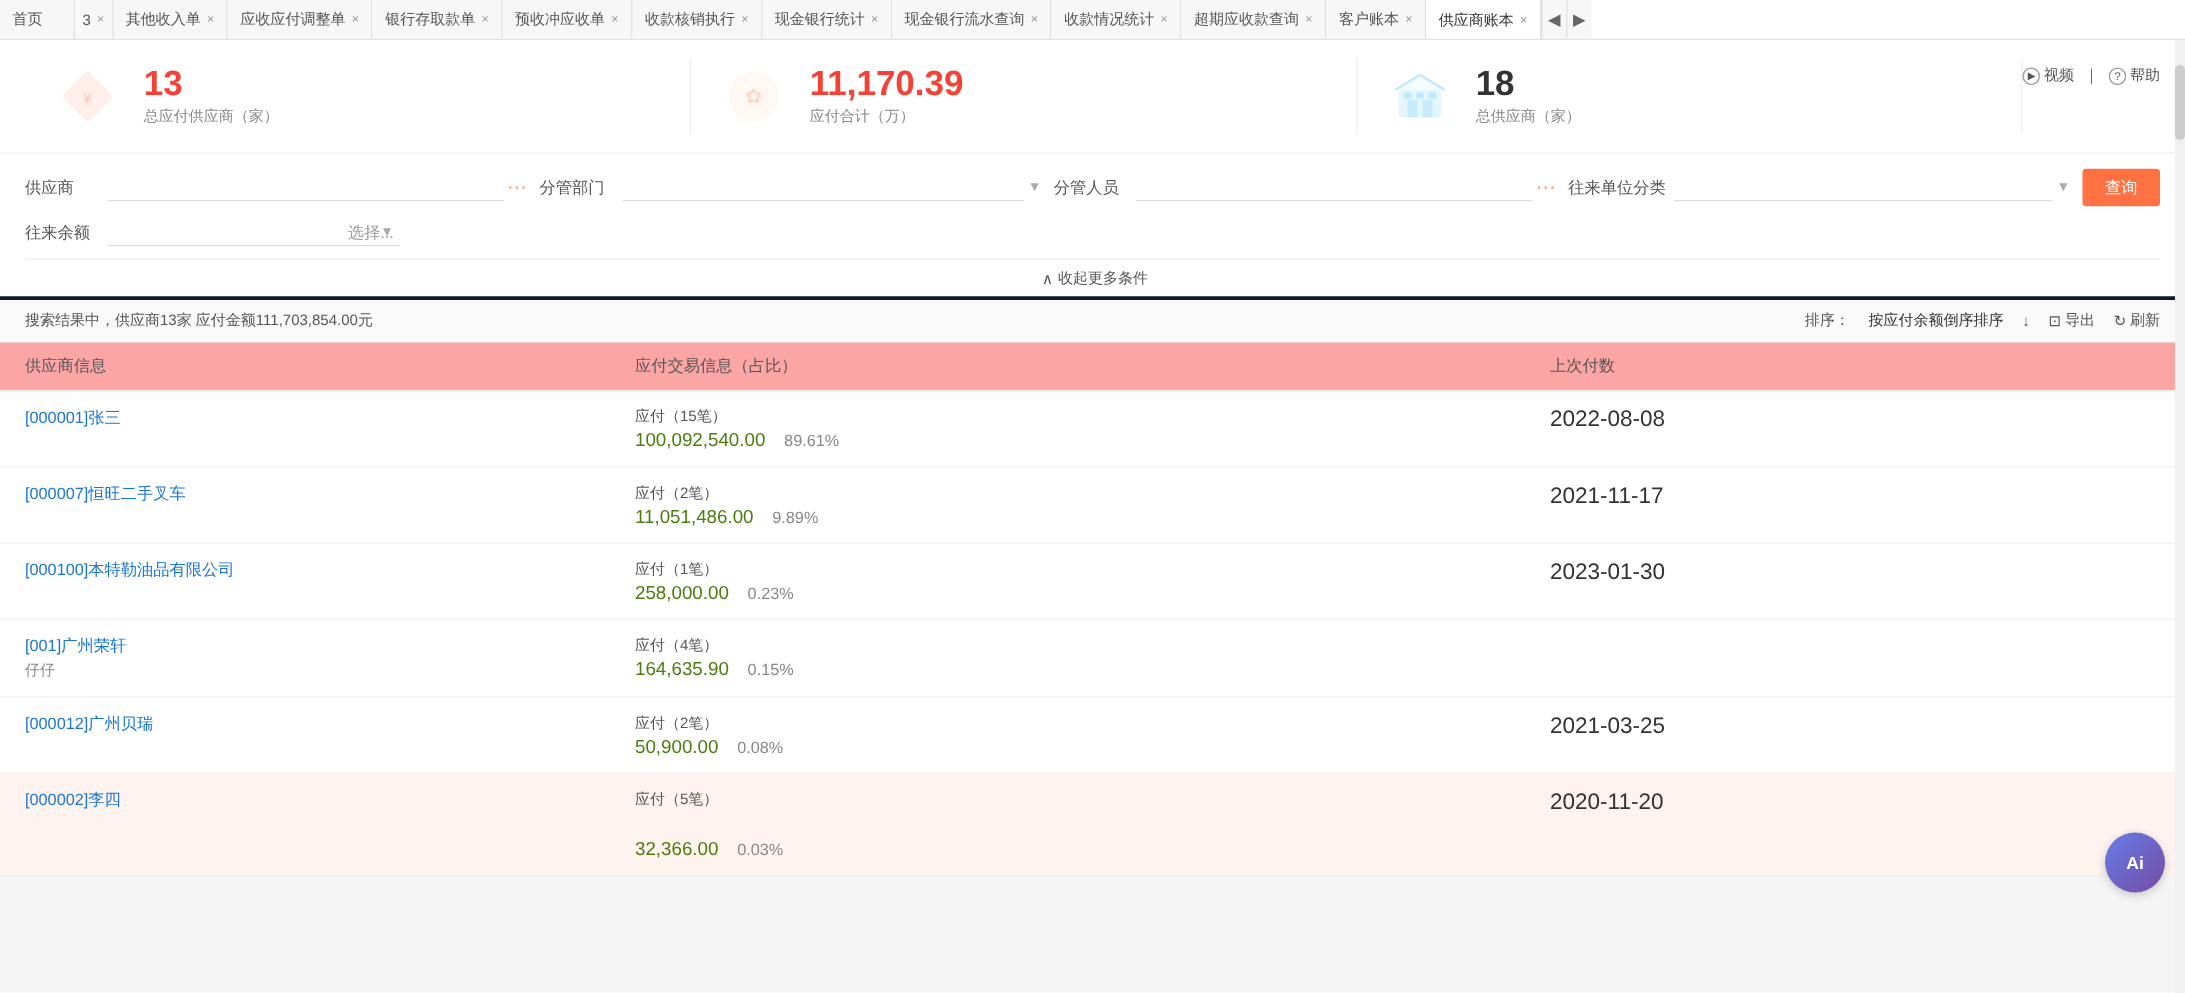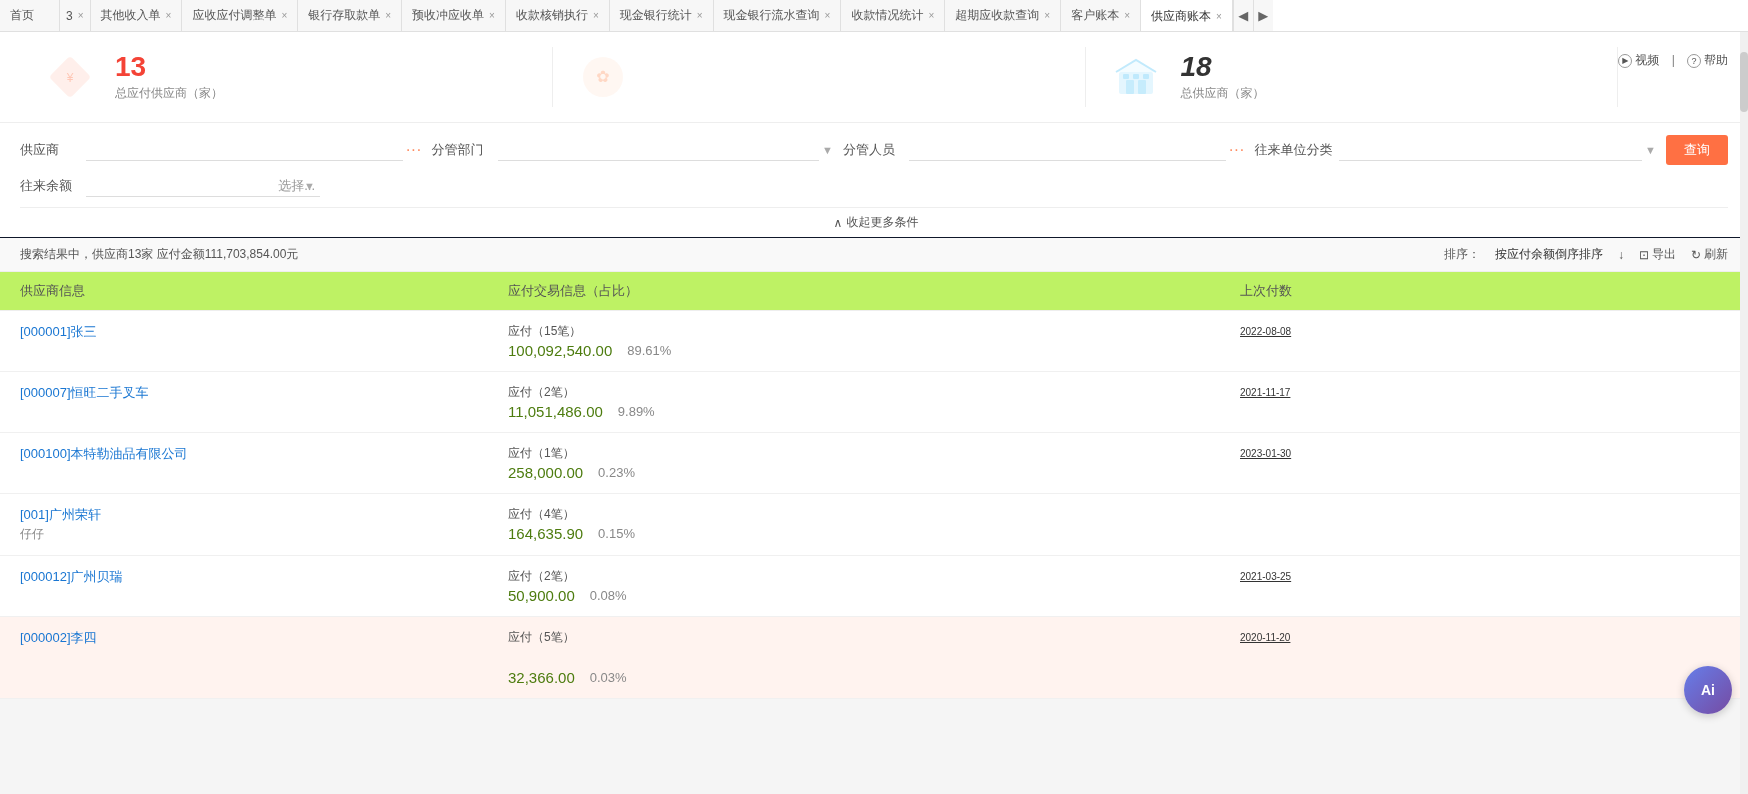--- a/index.html
+++ b/index.html
@@ -97,21 +97,21 @@
       gap: 8px;
       align-self: flex-start;
       padding-top: 5px;
     }
     .top-right-links span { cursor: pointer; color: #555; }
 
     
     .search-bar {
       background: #fff;
       padding: 12px 20px 0 20px;
-      border-bottom: 1px solid #0f172a;
+      border-bottom: 3px solid #0f172a;
     }
     .search-row {
       display: flex;
       align-items: center;
       margin-bottom: 10px;
       gap: 10px;
     }
     .search-field {
       display: flex;
       align-items: center;
@@ -197,21 +197,21 @@
 
     
     .data-table {
       background: #fff;
       width: 100%;
     }
     .table-header {
       display: flex;
       padding: 10px 20px;
       border-bottom: 1px solid #eee;
-      background: #bef264;
+      background: #fca5a5;
       font-size: 13px;
       color: #555;
       font-weight: 500;
     }
     .col-supplier { flex: 2; min-width: 200px; }
     .col-transaction { flex: 3; min-width: 300px; }
     .col-last-payment { flex: 2; min-width: 150px; }
 
     .table-row {
       display: flex;
@@ -244,23 +244,22 @@
       color: #4d7c0f;
       font-weight: 500;
       cursor: pointer;
     }
     .transaction-percent {
       font-size: 13px;
       color: #888;
       margin-left: 15px;
     }
     .last-payment-date {
-      font-size: 10px;
+      font-size: 18px;
       color: #333;
-      text-decoration: underline;
     }
 
     .scrollbar-area {
       position: fixed;
       right: 0;
       top: 32px;
       bottom: 0;
       width: 8px;
       background: #f0f0f0;
     }
@@ -363,37 +362,41 @@
       <div class="summary-label">总应付供应商（家）</div>
     </div>
   </div>
 
   <div class="summary-card">
     <div class="summary-icon">
       <svg viewBox="0 0 50 50" fill="none" xmlns="http://www.w3.org/2000/svg">
         <circle cx="25" cy="25" r="20" fill="#ffe0cc" opacity="0.5"></circle>
         <text x="25" y="30" text-anchor="middle" font-size="16" fill="#ff9966" opacity="0.7">✿</text>
       </svg>
+    </div>
+    <div class="summary-content">
+      <div class="summary-number">11,170.39</div>
+      <div class="summary-label">应付合计（万）</div>
     </div>
   </div>
 
   <div class="summary-card">
     <div class="summary-icon">
       <svg viewBox="0 0 50 50" fill="none" xmlns="http://www.w3.org/2000/svg">
         <rect x="8" y="20" width="34" height="22" rx="2" fill="#b3e5fc" opacity="0.7"></rect>
         <rect x="15" y="28" width="8" height="14" rx="1" fill="#81d4fa" opacity="0.8"></rect>
         <rect x="27" y="28" width="8" height="14" rx="1" fill="#81d4fa" opacity="0.8"></rect>
         <path d="M5 20 L25 8 L45 20" stroke="#4fc3f7" stroke-width="2" fill="#e1f5fe" opacity="0.7"></path>
         <rect x="12" y="22" width="6" height="5" rx="1" fill="#4fc3f7" opacity="0.6"></rect>
         <rect x="22" y="22" width="6" height="5" rx="1" fill="#4fc3f7" opacity="0.6"></rect>
         <rect x="32" y="22" width="6" height="5" rx="1" fill="#4fc3f7" opacity="0.6"></rect>
       </svg>
     </div>
     <div class="summary-content">
-      <div class="summary-number" style="color:#333; font-size:28px; font-weight:bold;font-style:italic;">18</div>
+      <div class="summary-number" style="color:#333; font-size:28px; font-weight:bold;">18</div>
       <div class="summary-label">总供应商（家）</div>
     </div>
   </div>
 
   <div class="top-right-links">
     <span style="display:flex;align-items:center;gap:3px;">
       <span style="width:14px;height:14px;border-radius:50%;border:1px solid #999;display:inline-flex;align-items:center;justify-content:center;font-size:8px;">▶</span>
       <span>视频</span>
     </span>
     <span>｜</span>

